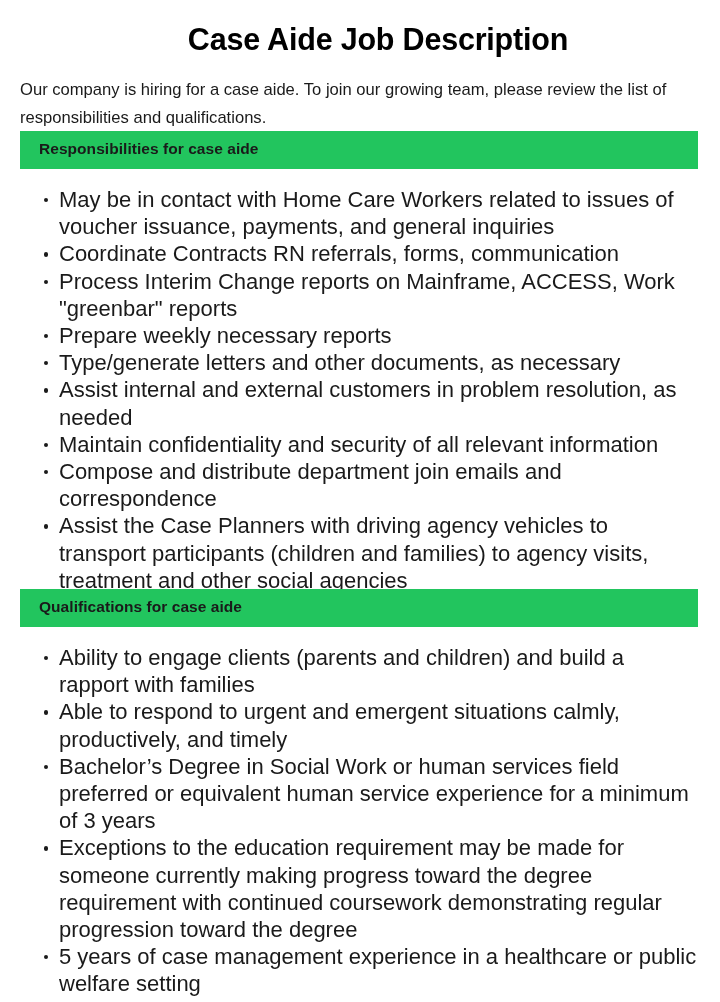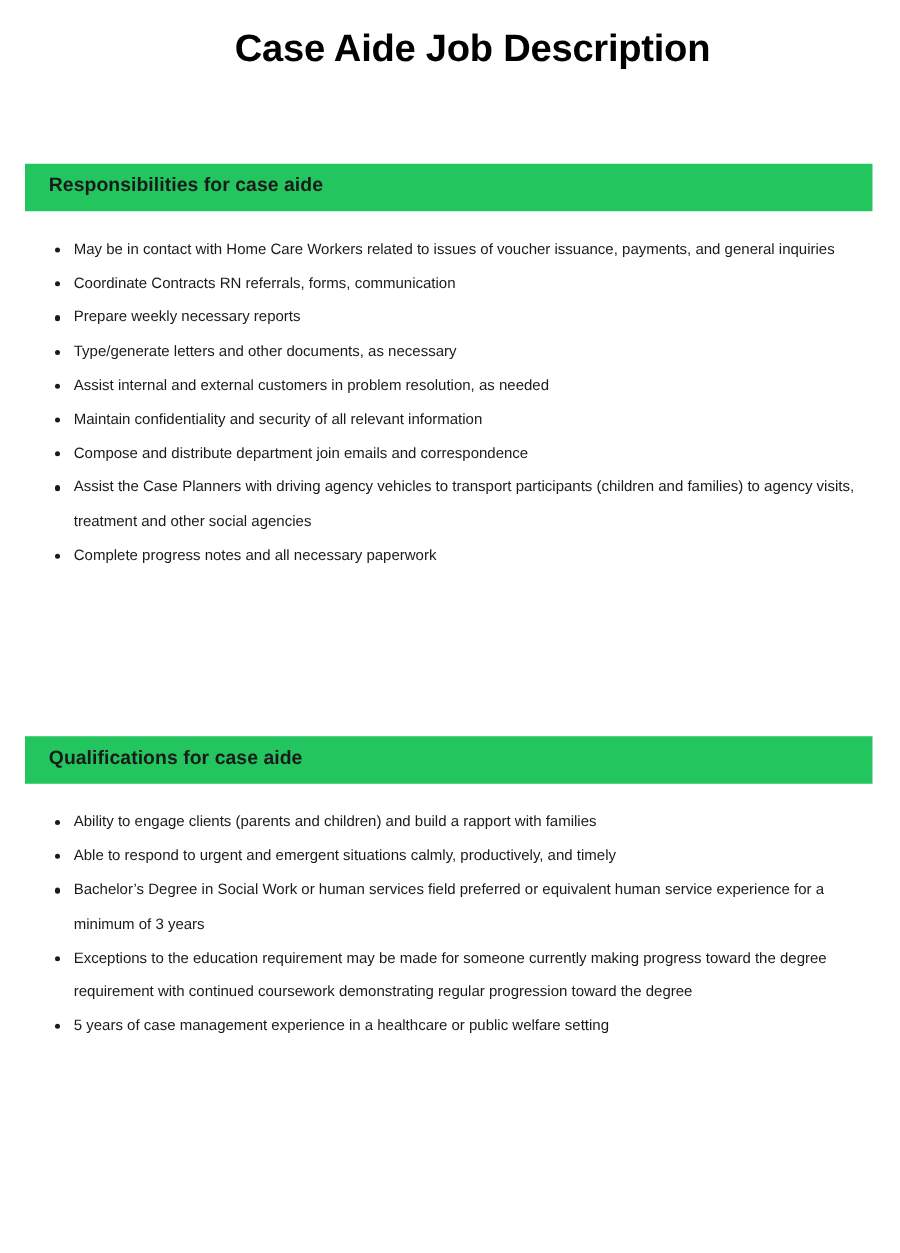--- a/index.html
+++ b/index.html
@@ -71,21 +71,21 @@
     top: 55px;
     width: 678px;
     margin: 0;
     padding: 0;
     list-style: none;
   }
   ul.bullets li {
     position: relative;
     margin: 0 0 0 0;
     padding: 0 0 0 39px;
-    font-size: 12px;
+    font-size: 22px;
     line-height: 27.2px;
     color: #1a1a1a;
   }
   ul.bullets li::before {
     content: "";
     position: absolute;
     left: 24px;
     top: 12px;
     width: 4.2px;
     height: 4.2px;
@@ -95,28 +95,30 @@
   #sec-responsibilities { top: 131px; }
   #sec-qualifications { top: 589px; }
 </style>
 </head>
 <body>
 
 <div class="page">
 
   <h1 class="doc-title">Case Aide Job Description</h1>
 
+  <p class="intro">Our company is hiring for a case aide. To join our growing team, please review the list of responsibilities and qualifications.</p>
 
   <section class="section" id="sec-responsibilities">
     <div class="section-band">
       <span class="section-band-label">Responsibilities for case aide</span>
     </div>
     <ul class="bullets">
       <li>May be in contact with Home Care Workers related to issues of voucher issuance, payments, and general inquiries</li>
       <li>Coordinate Contracts RN referrals, forms, communication</li>
+      <li>Process Interim Change reports on Mainframe, ACCESS, Work "greenbar" reports</li>
       <li>Prepare weekly necessary reports</li>
       <li>Type/generate letters and other documents, as necessary</li>
       <li>Assist internal and external customers in problem resolution, as needed</li>
       <li>Maintain confidentiality and security of all relevant information</li>
       <li>Compose and distribute department join emails and correspondence</li>
       <li>Assist the Case Planners with driving agency vehicles to transport participants (children and families) to agency visits, treatment and other social agencies</li>
       <li>Complete progress notes and all necessary paperwork</li>
     </ul>
   </section>
 

